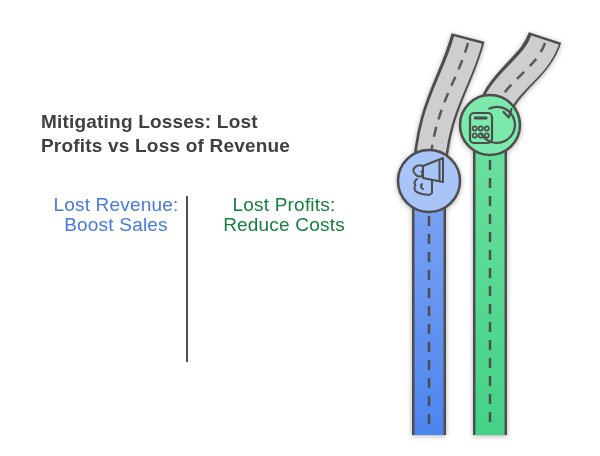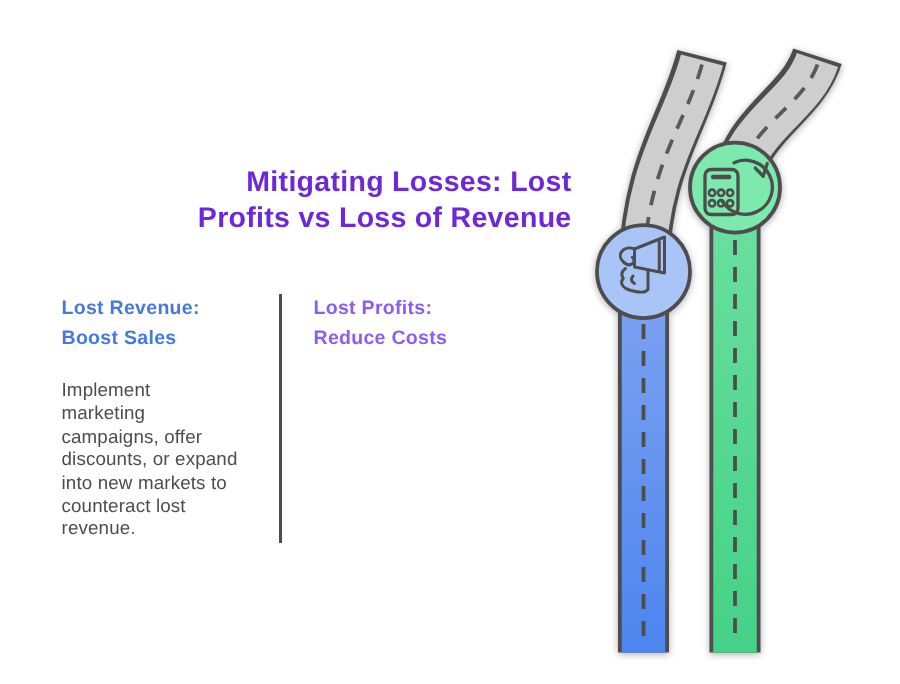--- a/index.html
+++ b/index.html
@@ -10,60 +10,54 @@
   }
   .title{
     position:absolute;left:41px;top:110px;width:340px;
     font-weight:700;font-size:19px;line-height:23.5px;letter-spacing:.2px;
     color:#4d4d4d;white-space:pre-line;
   }
   .column{position:absolute;top:195px;width:150px;}
   .column.left{left:41px;}
   .column.right{left:209px;}
   .col-heading{
-    font-weight:700;font-size:13px;line-height:20px;letter-spacing:.2px;
+    font-weight:400;font-size:19px;line-height:20px;letter-spacing:.2px;
     white-space:pre-line;
+    text-align:center;
   }
   .col-body{
     margin-top:18px;
     font-size:12.5px;line-height:15.4px;letter-spacing:.1px;
     color:#4d4d4d;white-space:pre-line;
   }
   .divider{
     position:absolute;left:186px;top:196px;width:2px;height:166px;
     background:#4d4d4d;
   }
   .illustration{
     position:absolute;left:0;top:0;width:600px;height:456px;
     pointer-events:none;
   }
   .roads{filter:drop-shadow(0 1px 2.5px rgba(70,70,70,.45));}
 </style>
 </head>
 <body>
 
-<div class="title" style="color: #6d28d9; text-align: right;">Mitigating Losses: Lost
+<div class="title" style="color: #404040;">Mitigating Losses: Lost
 Profits vs Loss of Revenue</div>
 
 <div class="column left">
   <div class="col-heading" style="color: rgb(70, 121, 224);">Lost Revenue:
 Boost Sales</div>
-  <div class="col-body">Implement
-marketing
-campaigns, offer
-discounts, or expand
-into new markets to
-counteract lost
-revenue.</div>
 </div>
 
 <div class="divider" style="background: rgb(77, 77, 77);"></div>
 
 <div class="column right">
-  <div class="col-heading" style="color: #8b5cf6;">Lost Profits:
+  <div class="col-heading" style="color: #15803d;">Lost Profits:
 Reduce Costs</div>
 </div>
 
 <svg class="illustration" width="600" height="456" viewBox="0 0 600 456" xmlns="http://www.w3.org/2000/svg">
   <defs>
     <linearGradient id="gradBlue" x1="0" y1="181" x2="0" y2="435" gradientUnits="userSpaceOnUse">
       <stop offset="0" stop-color="#7FA4F2"></stop>
       <stop offset="1" stop-color="#4C85EF"></stop>
     </linearGradient>
     <linearGradient id="gradGreen" x1="0" y1="122" x2="0" y2="435" gradientUnits="userSpaceOnUse">

